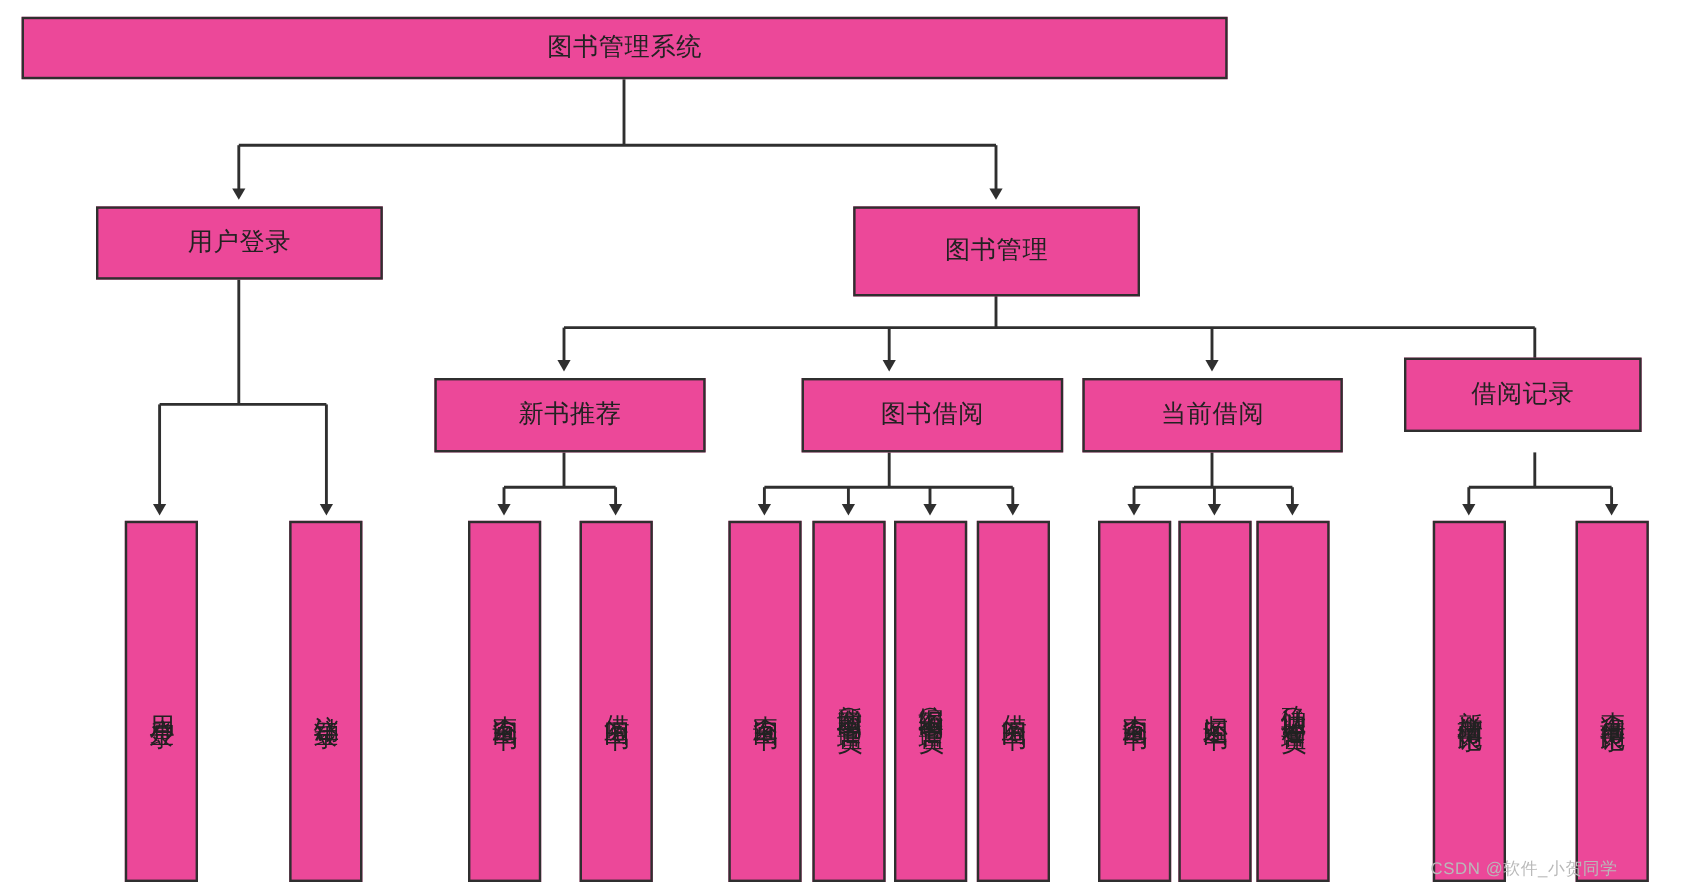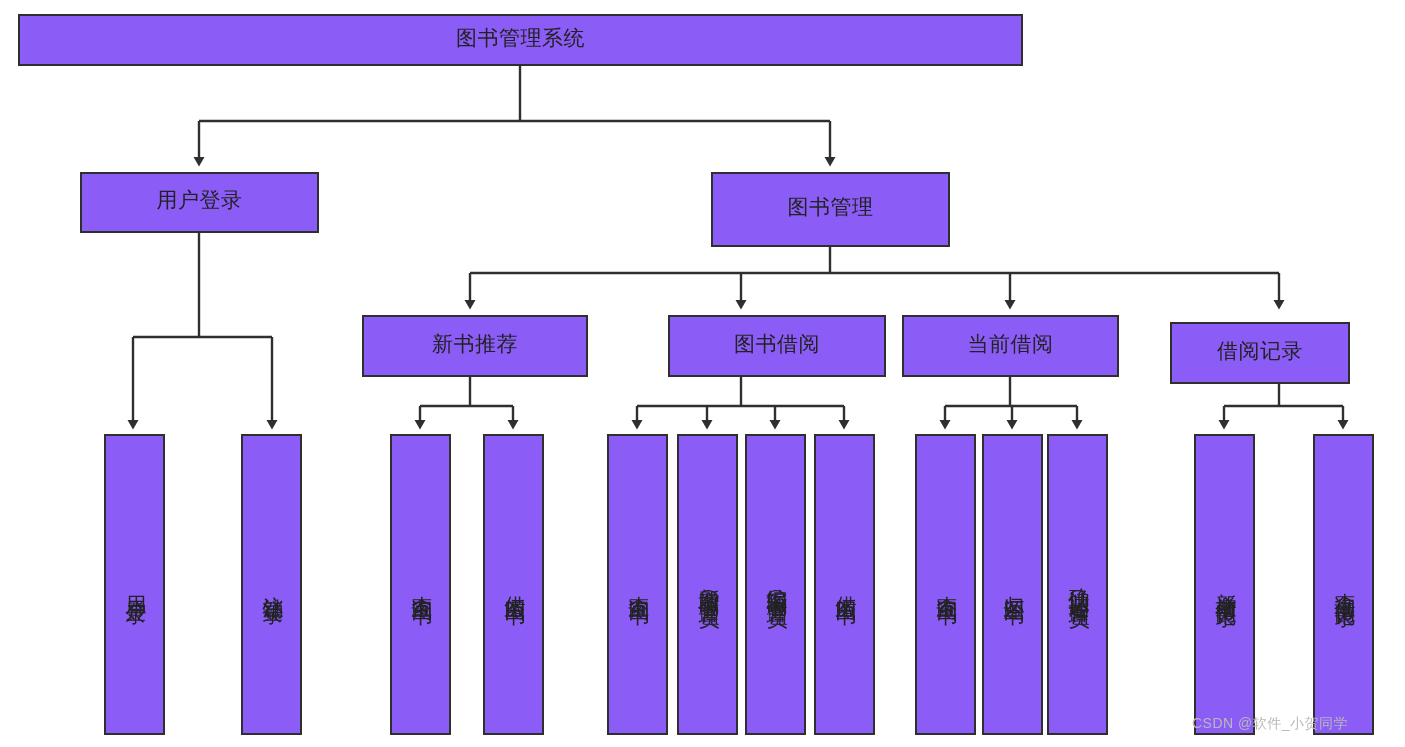--- a/index.html
+++ b/index.html
@@ -23,26 +23,25 @@
     left: 0;
     top: 0;
     width: 1405px;
     height: 747px;
     pointer-events: none;
   }
   .node {
     position: absolute;
     box-sizing: border-box;
     border: 2.2px solid #2f2f2f;
-    background: #8b5cf6;
+    background: #ec4899;
     display: flex;
     align-items: center;
     justify-content: center;
     color: #1d1d1d;
-    font-family: Liberation Mono, monospace;
   }
   .node-label {
     font-size: 21px;
     line-height: 1.15;
     letter-spacing: 0.5px;
     white-space: nowrap;
     color: #222222;
   }
   .node.leaf {
     align-items: center;
@@ -134,21 +133,21 @@
 
   <div class="node" style="left:362px; top:315px; width:226px; height:62px;">
     <span class="node-label">新书推荐</span>
   </div>
   <div class="node" style="left:632px; top:315px; width:218px; height:62px;margin-left:36px;">
     <span class="node-label">图书借阅</span>
   </div>
   <div class="node" style="left:902px; top:315px; width:217px; height:62px;">
     <span class="node-label">当前借阅</span>
   </div>
-  <div class="node" style="left:1170px; top:322px; width:180px; height:62px;">
+  <div class="node" style="left:1170px; top:298px; width:198px; height:62px;">
     <span class="node-label">借阅记录</span>
   </div>
 
   <div class="node leaf" style="left:104px; top:434px; width:61px; height:301px;">
     <span class="node-label">用户登录</span>
   </div>
   <div class="node leaf" style="left:241px; top:434px; width:61px; height:301px;">
     <span class="node-label">注销登录</span>
   </div>
 

